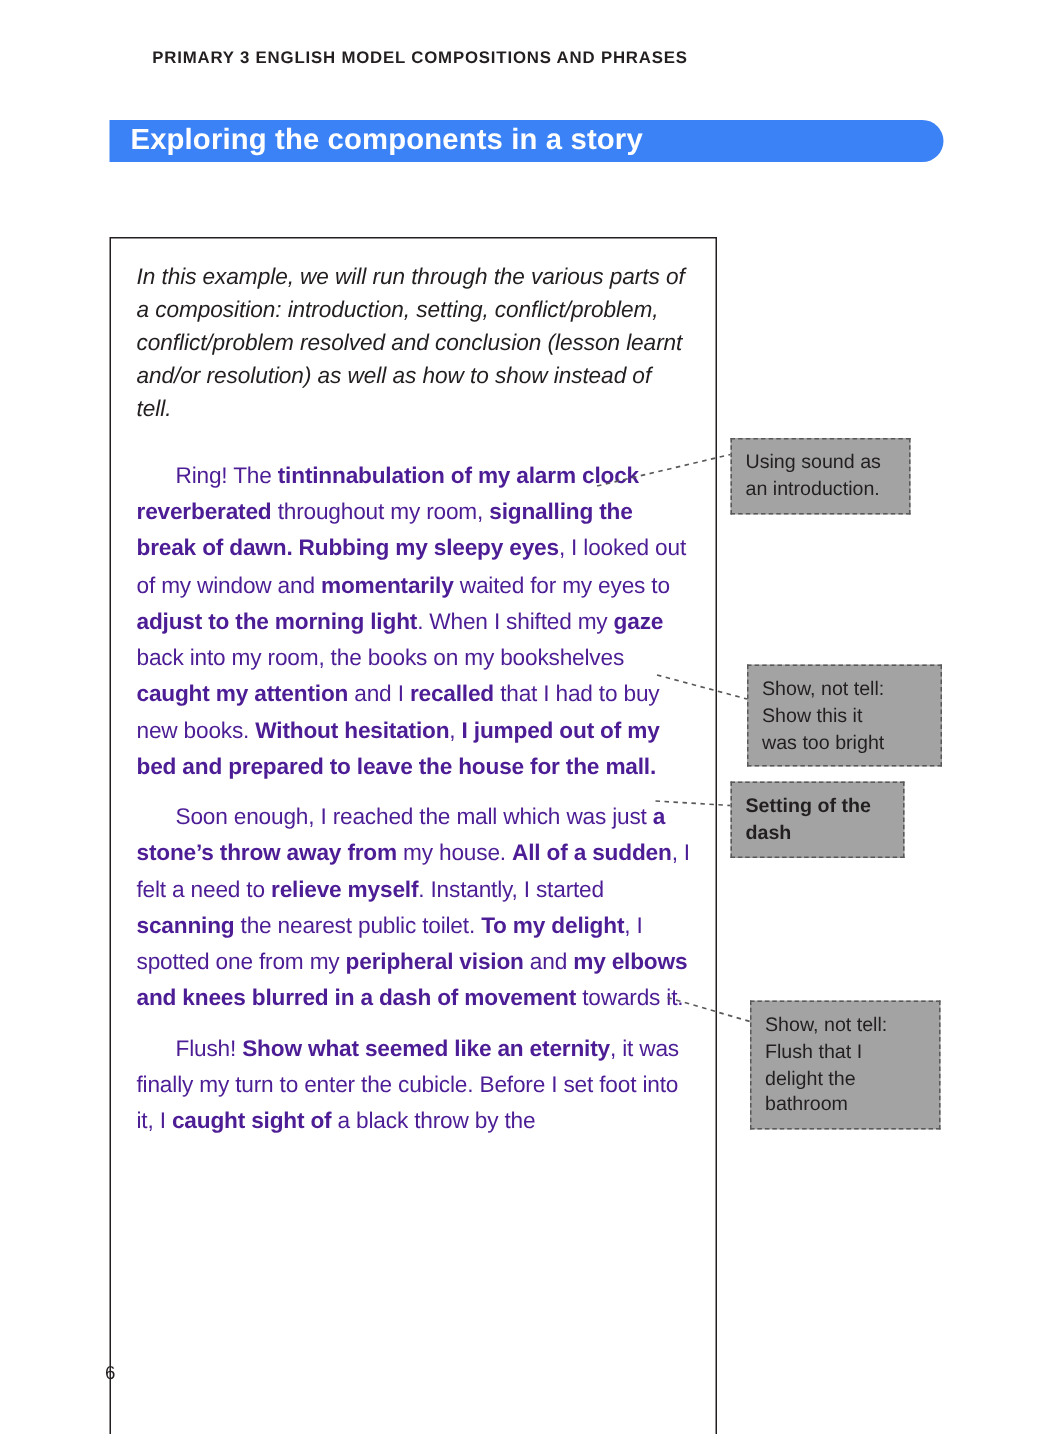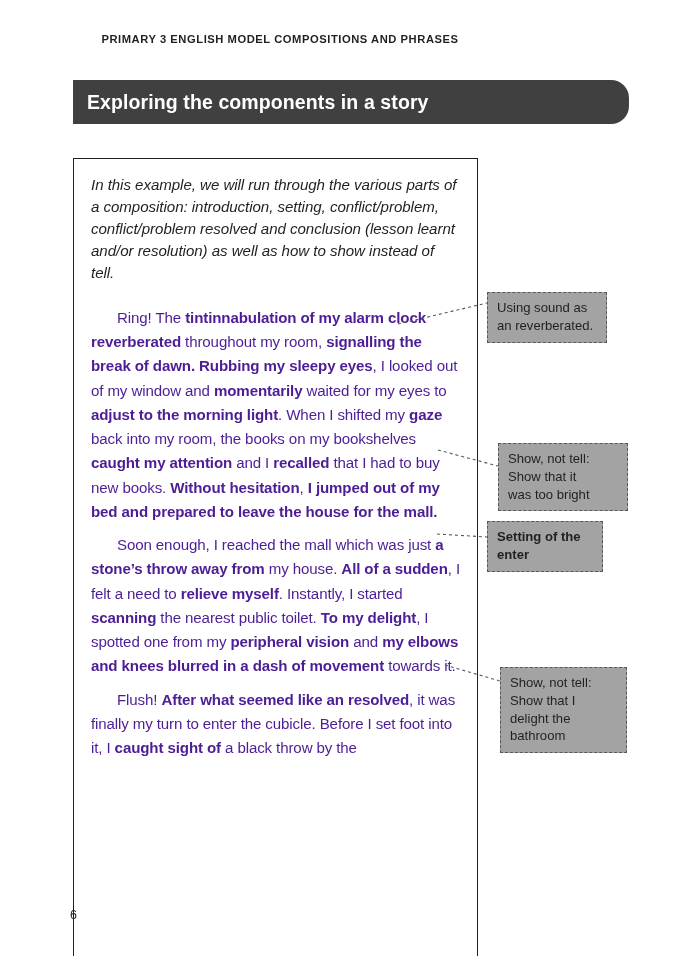--- a/index.html
+++ b/index.html
@@ -28,22 +28,22 @@
     letter-spacing: 0.55px;
     color: #231f20;
   }
 
   
   .banner {
     position: absolute;
     left: 73px;
     top: 80px;
     width: 556px;
-    height: 44px;
-    background: #404040;
+    height: 28px;
+    background: #3b82f6;
     border-radius: 0 18px 18px 0;
   }
   .banner-title {
     position: absolute;
     left: 14px;
     top: 50%;
     transform: translateY(-50%);
     color: #ffffff;
     font-size: 19.5px;
     font-weight: 700;
@@ -124,46 +124,46 @@
 
 <div class="banner">
   <div class="banner-title">Exploring the components in a story</div>
 </div>
 
 <div class="composition-box">
   <p class="intro-note">In this example, we will run through the various parts of a composition: introduction, setting, conflict/problem, conflict/problem resolved and conclusion (lesson learnt and/or resolution) as well as how to show instead of tell.</p>
   <div id="composition-body">
       <p class="body-par"><span>Ring! The </span><b>tintinnabulation of my alarm clock reverberated</b><span> throughout my room, </span><b>signalling the break of dawn. Rubbing my sleepy eyes</b><span>, I looked out of my window and </span><b>momentarily</b><span> waited for my eyes to </span><b>adjust to the morning light</b><span>. When I shifted my </span><b>gaze</b><span> back into my room, the books on my bookshelves </span><b>caught my attention</b><span> and I </span><b>recalled</b><span> that I had to buy new books. </span><b>Without hesitation</b><span>, </span><b>I jumped out of my bed and prepared to leave the house for the mall.</b></p>
       <p class="body-par"><span>Soon enough, I reached the mall which was just </span><b>a stone’s throw away from</b><span> my house. </span><b>All of a sudden</b><span>, I felt a need to </span><b>relieve myself</b><span>. Instantly, I started </span><b>scanning</b><span> the nearest public toilet. </span><b>To my delight</b><span>, I spotted one from my </span><b>peripheral vision</b><span> and </span><b>my elbows and knees blurred in a dash of movement</b><span> towards it.</span></p>
-      <p class="body-par"><span>Flush! </span><b>After what seemed like an resolved</b><span>, it was finally my turn to enter the cubicle. Before I set foot into it, I </span><b>caught sight of</b><span> a black throw by the</span></p>
+      <p class="body-par"><span>Flush! </span><b>Show what seemed like an eternity</b><span>, it was finally my turn to enter the cubicle. Before I set foot into it, I </span><b>caught sight of</b><span> a black throw by the</span></p>
     </div>
 </div>
 
 <svg class="leaders" viewBox="0 0 700 956" xmlns="http://www.w3.org/2000/svg">
   <g stroke="#58585b" stroke-width="1.1" stroke-dasharray="3,3" fill="none">
     <path d="M 398 324 L 487 303"></path>
     <path d="M 438 450 L 498 466"></path>
     <path d="M 437 534 L 487 537"></path>
     <path d="M 445 665 L 500 681"></path>
   </g>
 </svg>
 
 <div class="callout" id="callout-1">
     <span>Using sound as</span>
-    <span>an reverberated.</span>
+    <span>an introduction.</span>
   </div>
 <div class="callout" id="callout-2">
     <span>Show, not tell:</span>
-    <span>Show that it</span>
+    <span>Show this it</span>
     <span>was too bright</span>
   </div>
 <div class="callout" id="callout-3">
     <span>Setting of the</span>
-    <span>enter</span>
+    <span>dash</span>
   </div>
 <div class="callout" id="callout-4">
     <span>Show, not tell:</span>
-    <span>Show that I</span>
+    <span>Flush that I</span>
     <span>delight the</span>
     <span>bathroom</span>
   </div>
 
 <div class="folio">6</div>
 
 </body></html>

